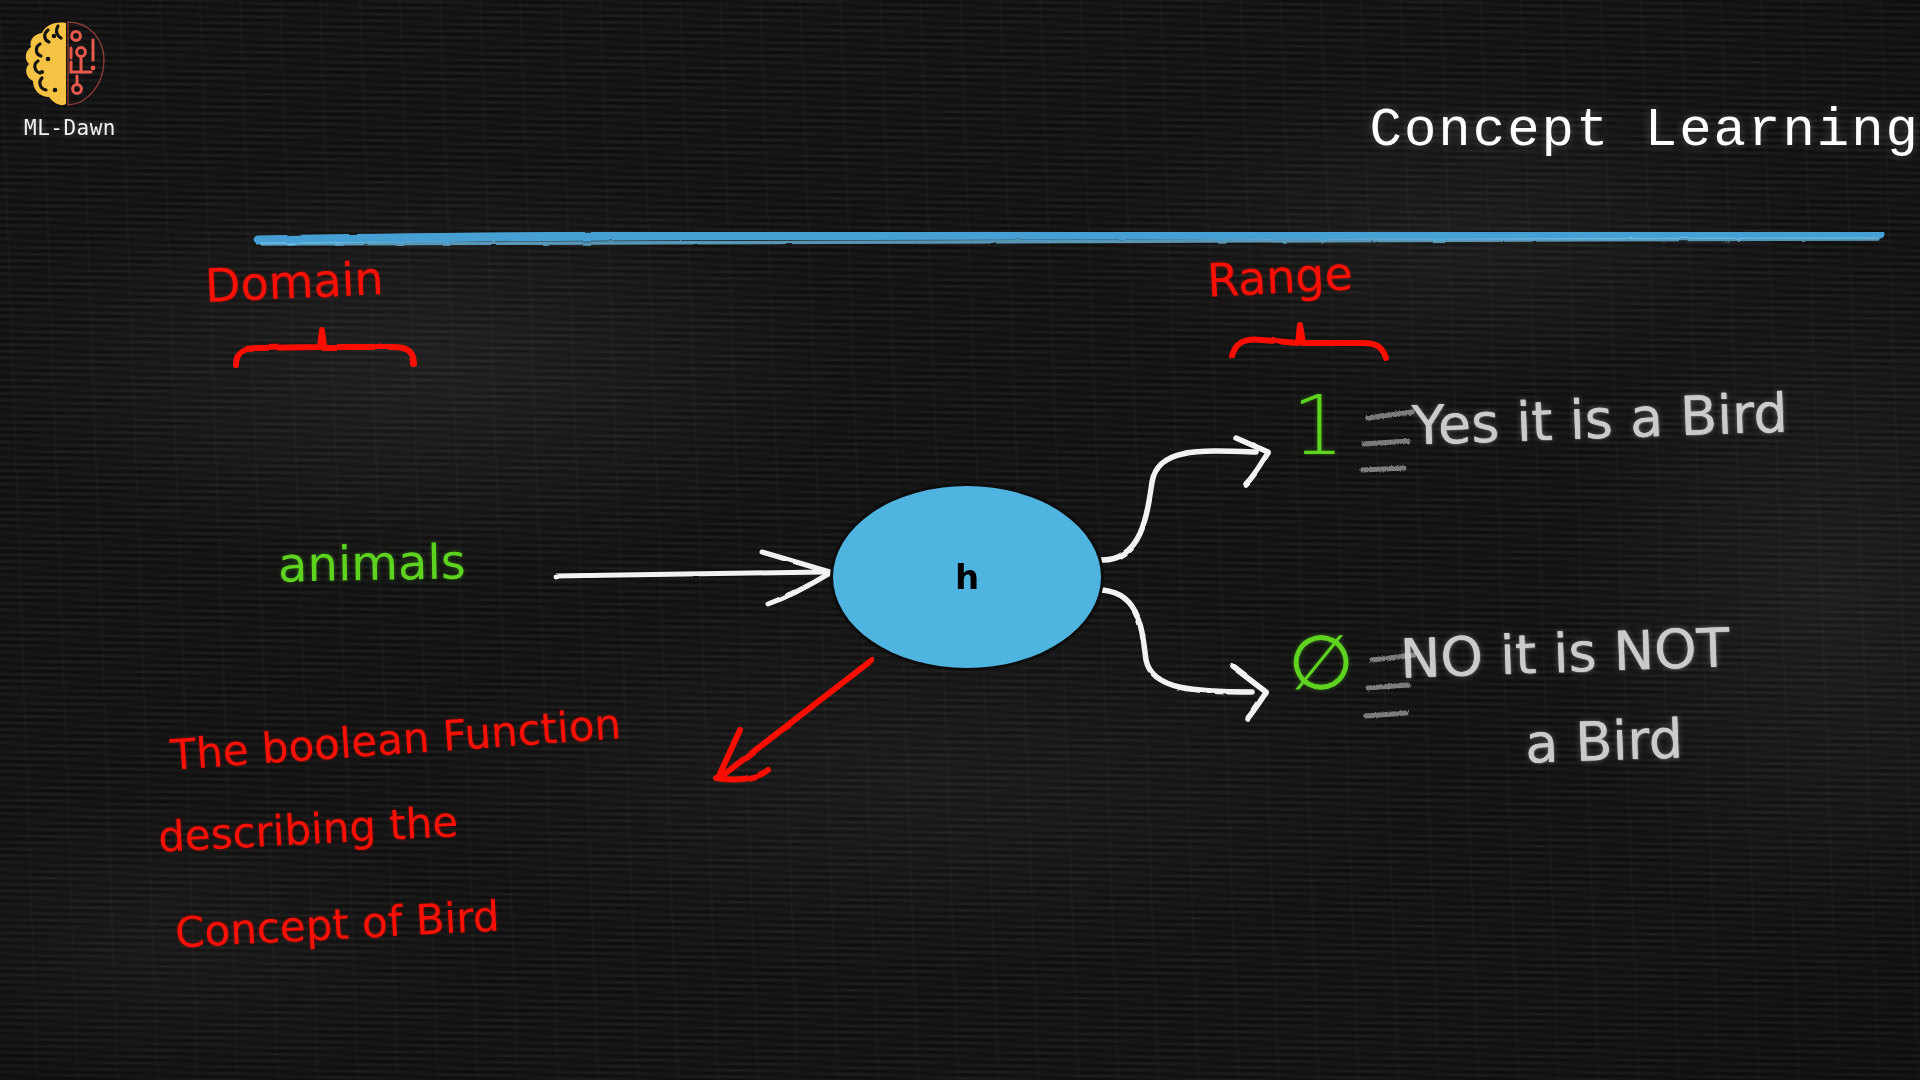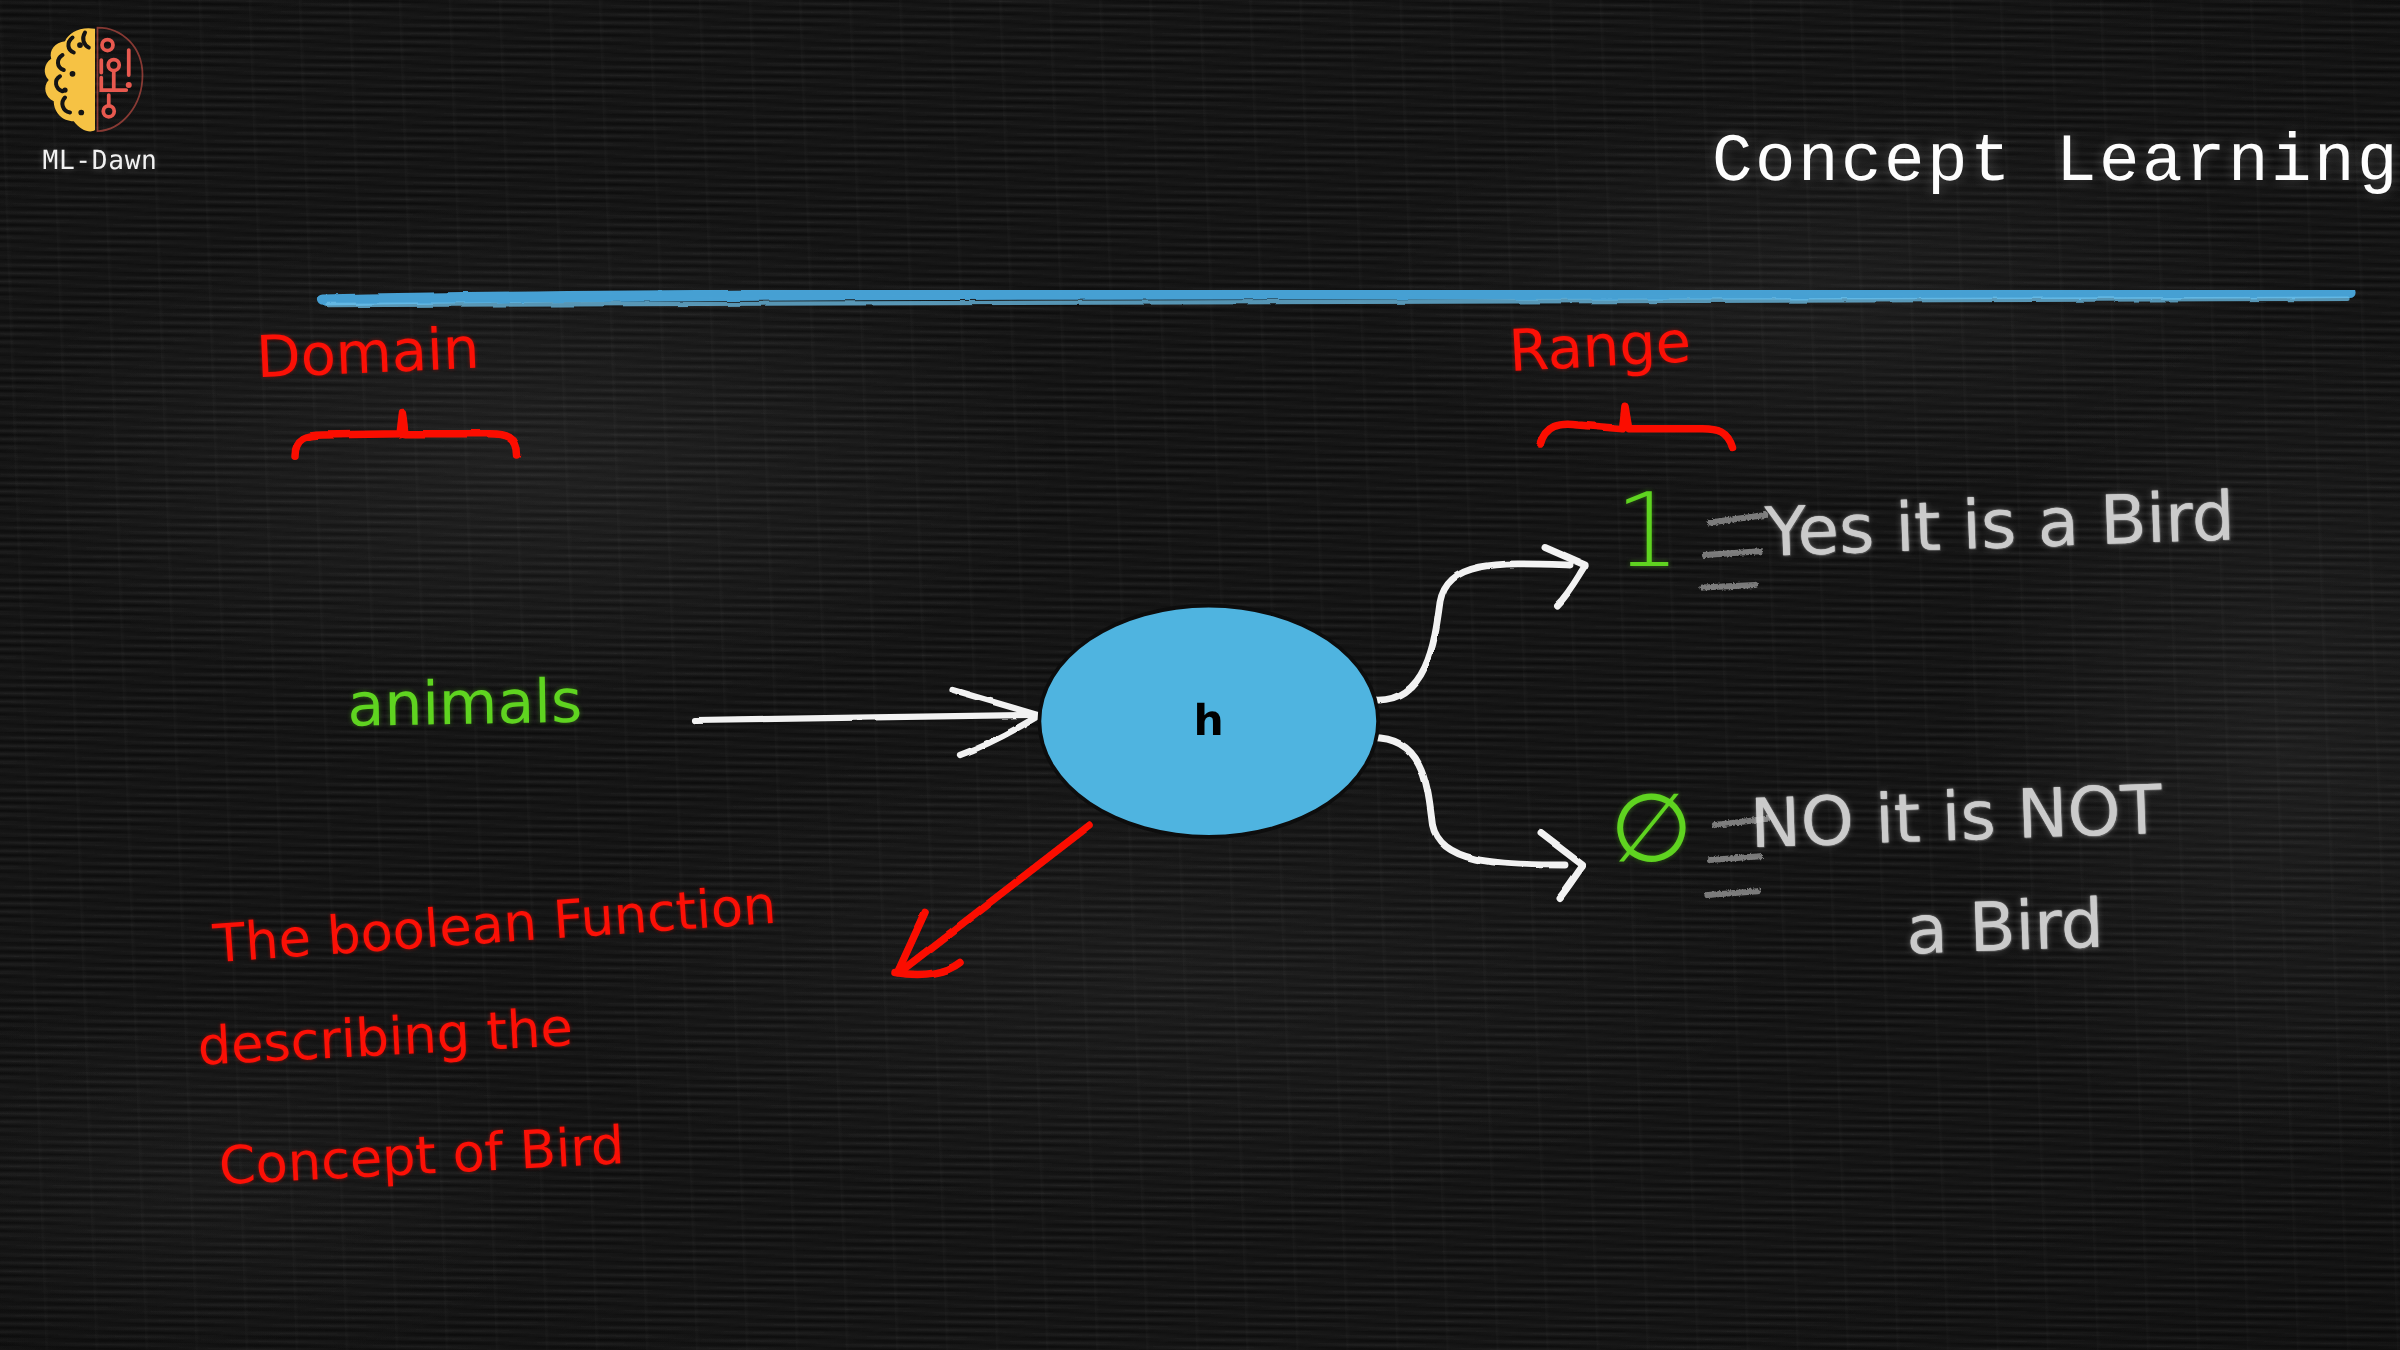--- a/index.html
+++ b/index.html
@@ -53,21 +53,21 @@
         rgba(255,255,255,0.00) 0px,
         rgba(255,255,255,0.00) 36px,
         rgba(255,255,255,0.028) 37px,
         rgba(255,255,255,0.00) 40px);
     opacity:.7;
   }
 
   
   #logo-wrap {
     position: absolute;
-    left: 28px;
+    left: 18px;
     top: 14px;
     width: 170px;
   }
   #logo-mark { display:block; }
   #logo-text {
     margin-top: 2px;
     padding-left: 6px;
     color: #f2f2f2;
     font-family: "DejaVu Sans Mono", monospace;
     font-size: 21px;

